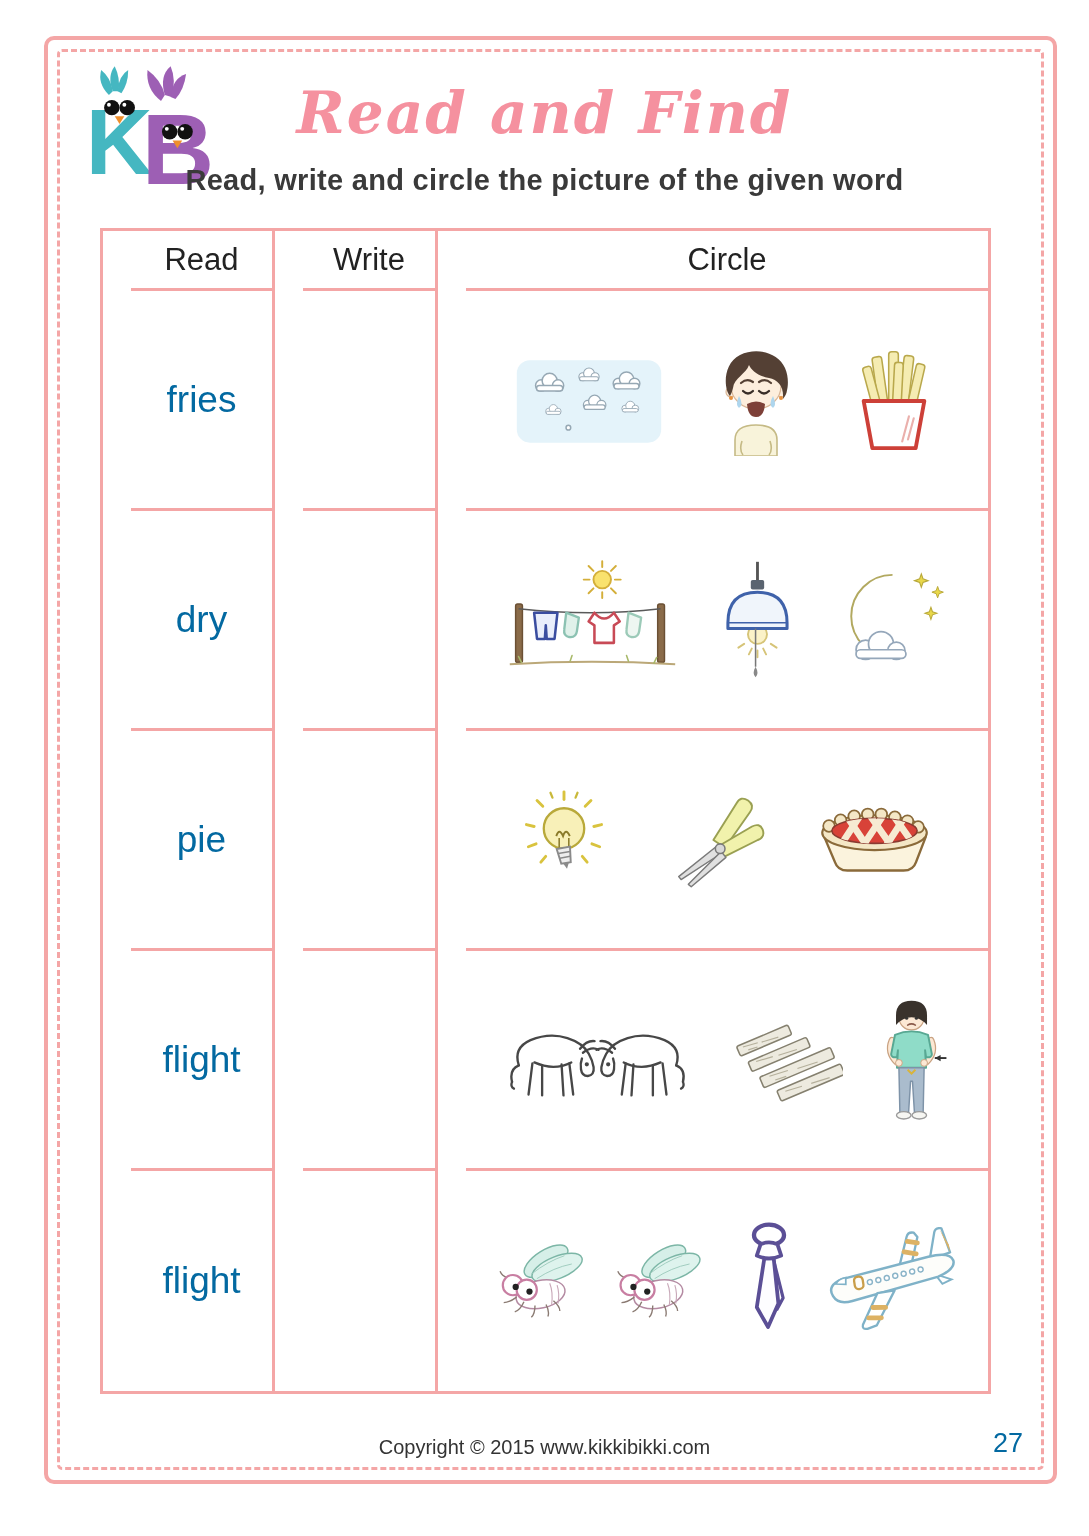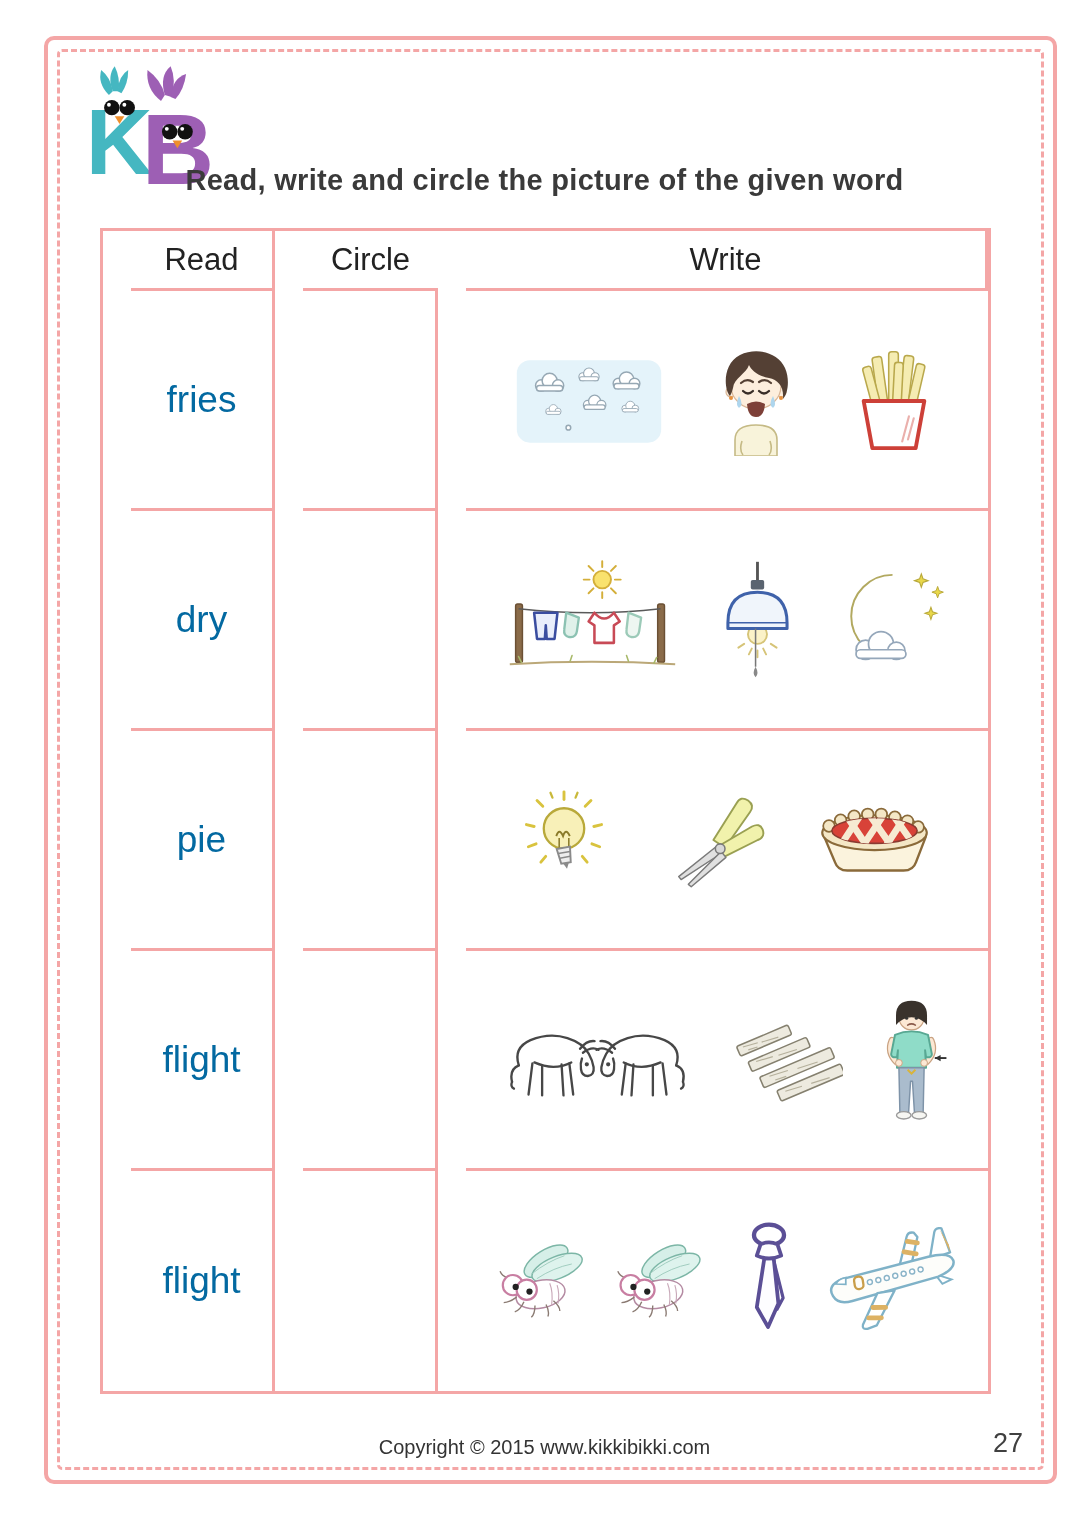--- a/index.html
+++ b/index.html
@@ -46,21 +46,21 @@
   .cell.word{font-size:37px;color:#0369a1;}
   .cell.pics{justify-content:space-evenly;padding:0 6px;}
   .pic{display:flex;align-items:center;justify-content:center;}
   .pic svg{display:block;}
   .copyright{
     position:absolute;left:0;top:1436px;width:100%;text-align:center;
     font-size:20px;color:#333;
   }
   .pagenum{
     position:absolute;right:66px;top:1428px;
-    font-size:27px;color:#404040;
+    font-size:27px;color:#0369a1;
   }
 </style>
 </head>
 <body>
 
 <div class="page">
   <div class="frame-solid"></div>
   <div class="frame-dashed"></div>
 
   <div class="logo">
@@ -89,26 +89,27 @@
       <g>
         <circle cx="93" cy="72" r="8" fill="#111"></circle>
           <circle cx="109" cy="72" r="8" fill="#111"></circle>
         <circle cx="90" cy="69" r="2" fill="#fff"></circle>
           <circle cx="106" cy="69" r="2" fill="#fff"></circle>
         <path d="M96,81 L106,81 L101,89 z" fill="#ef8f2c"></path>
       </g>
     </svg>
   </div>
 
+  <div class="title">Read and Find</div>
   <div class="subtitle">Read, write and circle the picture of the given word</div>
 
   <div class="tbl">
     <div class="cell head">Read</div>
+    <div class="cell head">Write</div>
     <div class="cell head last-col">Circle</div>
-    <div class="cell head">Write</div>
 
     <div class="cell word">
         <span>fries</span>
       </div>
     <div class="cell"></div>
     <div class="cell pics last-col">
       <div class="pic">
         <svg width="150" height="100" viewBox="0 0 160 105">
           <defs>
               <g id="cl">

